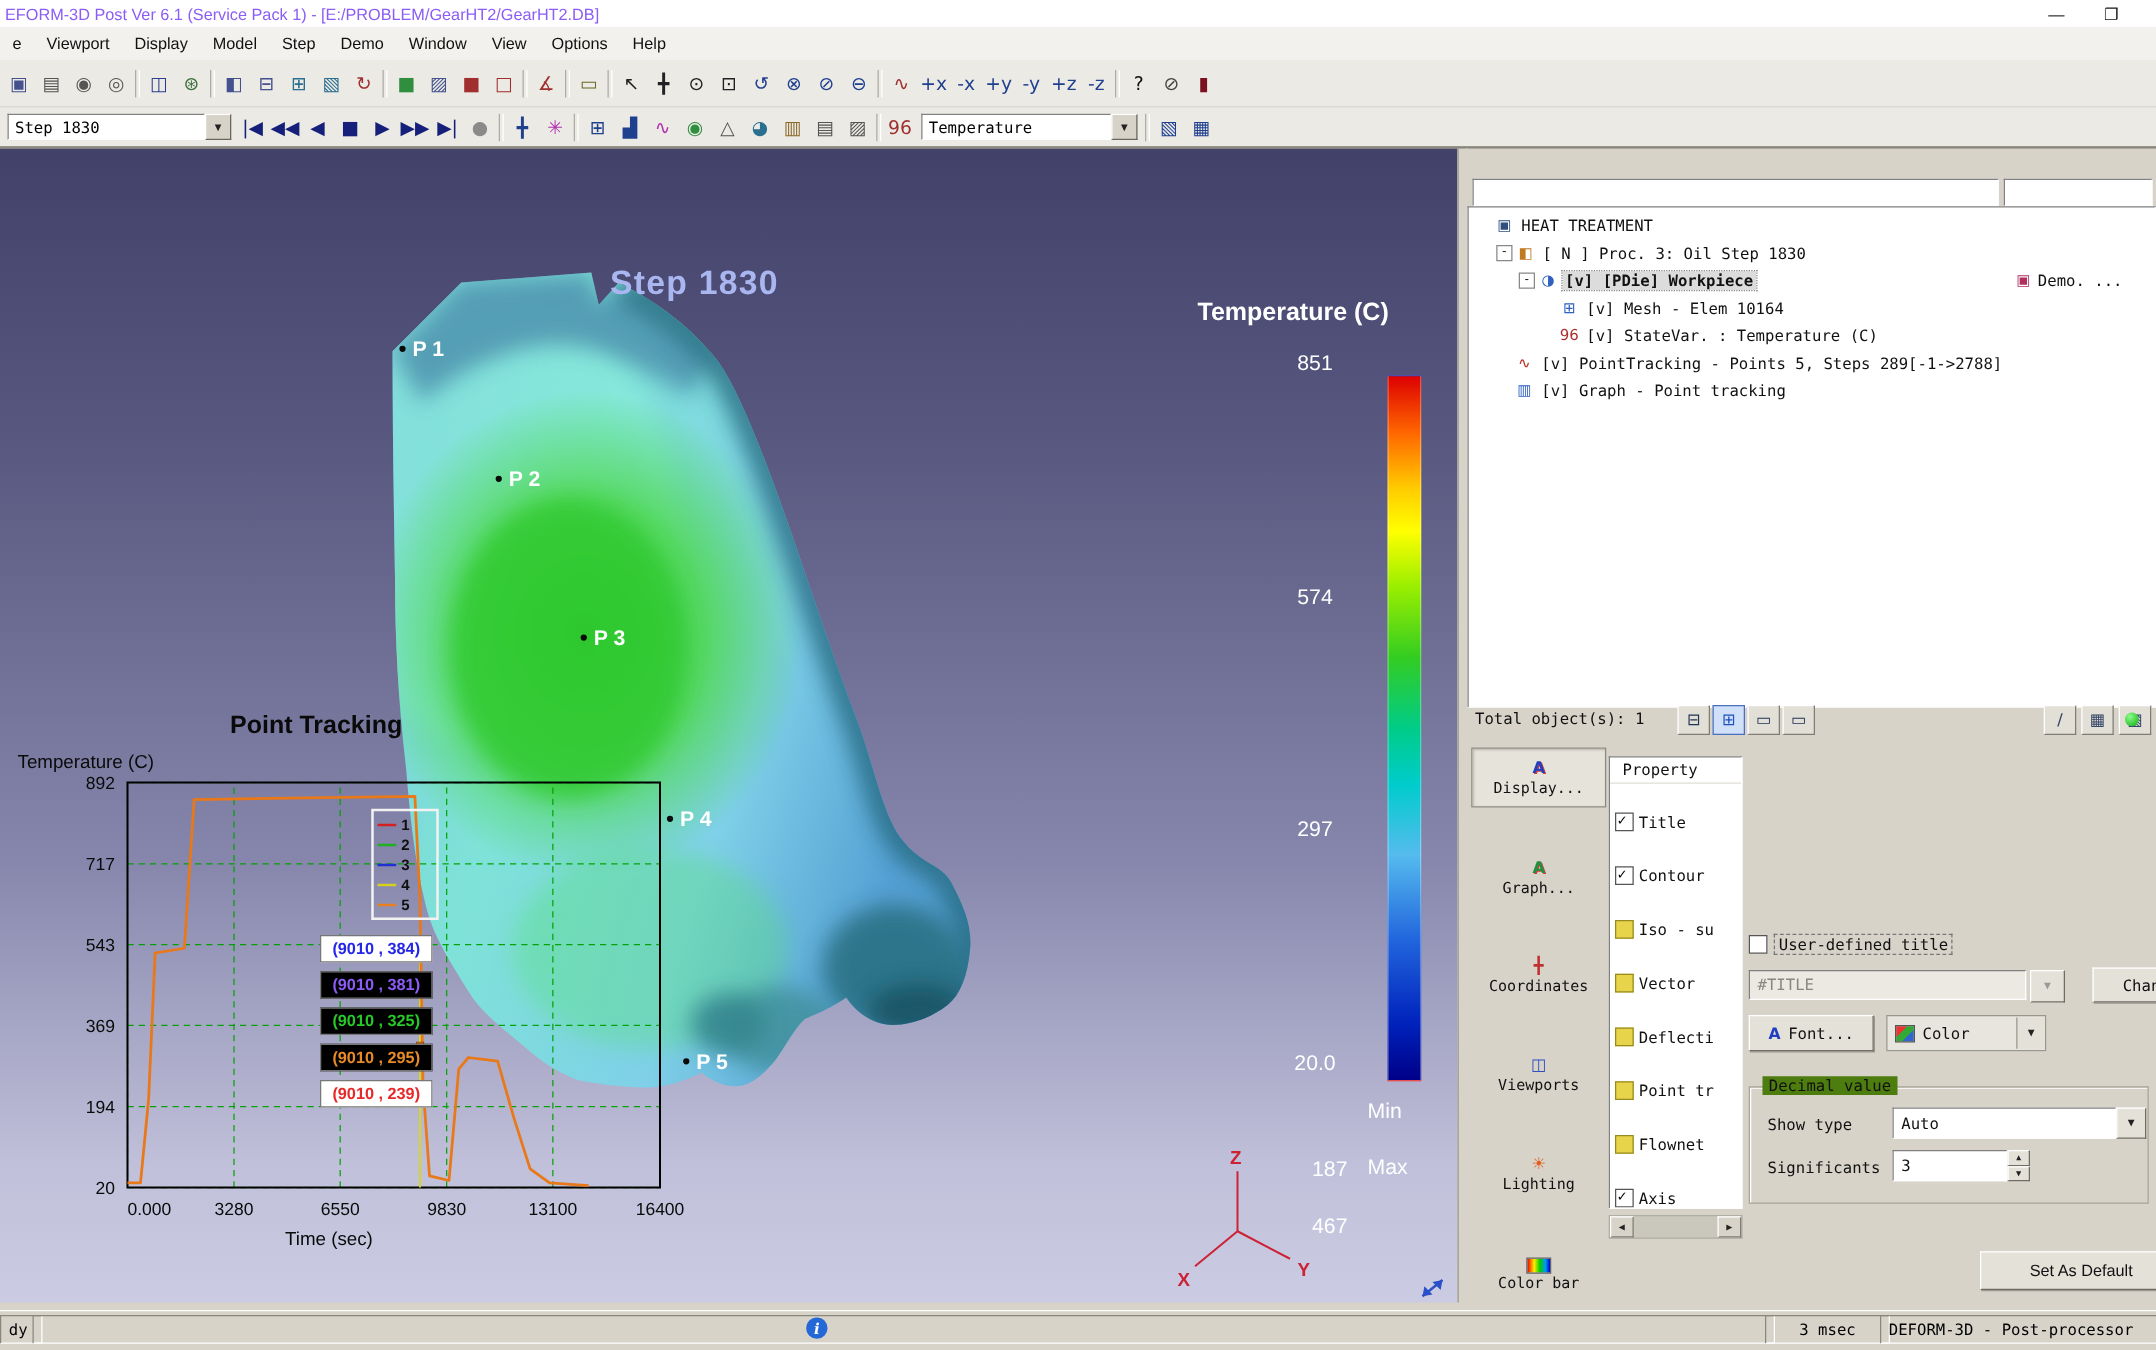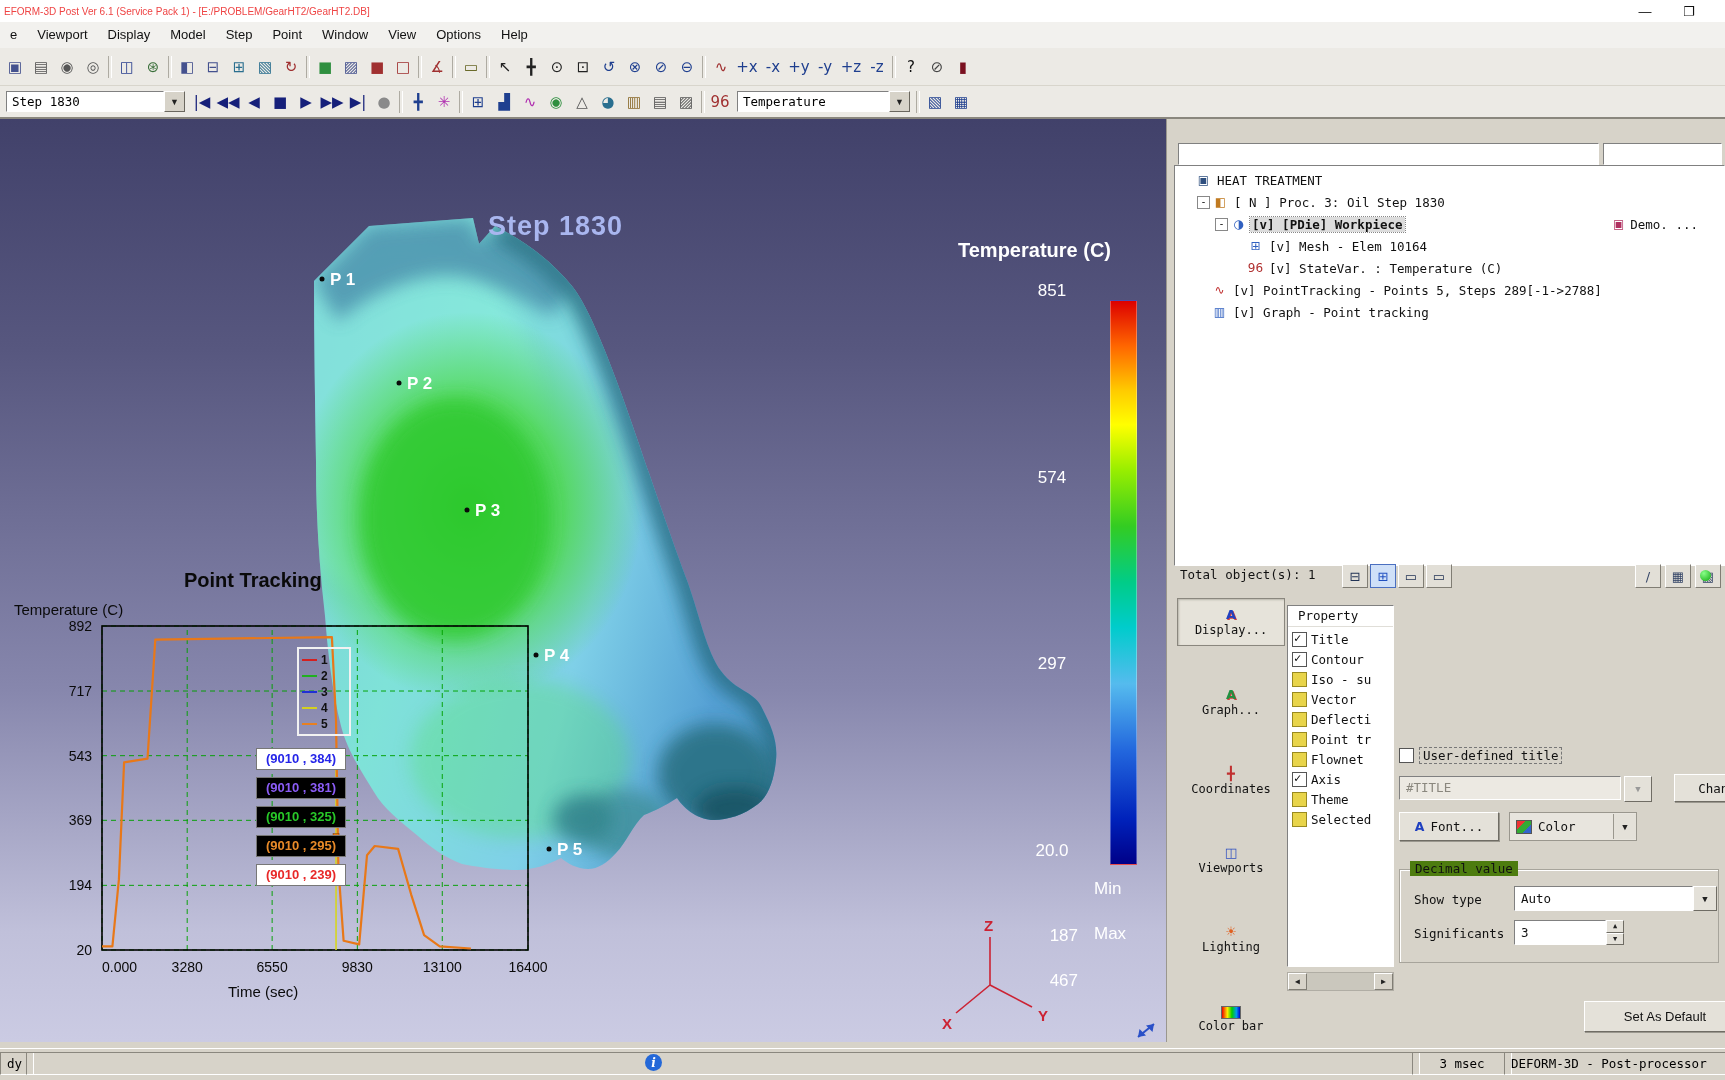--- a/index.html
+++ b/index.html
@@ -1,20 +1,20 @@
 <!DOCTYPE html>
 <html><head>
 <meta charset="utf-8">
 <style>
   html,body{margin:0;padding:0;width:1725px;height:1080px;overflow:hidden;background:#d7d3c9;font-family:"Liberation Sans",sans-serif;}
   .window{position:absolute;left:0;top:0;width:1725px;height:1080px;}
 
   
   .titlebar{position:absolute;left:0;top:0;width:1725px;height:22px;background:#ffffff;border-bottom:1px solid #e2e0da;display:flex;align-items:center;}
-  .title{flex:1;font-size:10px;color:#ef4444;padding-left:4px;white-space:nowrap;}
+  .title{flex:1;font-size:13px;color:#8b5cf6;padding-left:4px;white-space:nowrap;}
   .wbtn{width:44px;text-align:center;font-size:13px;color:#111;}
   .wbtn.max{margin-right:14px;}
 
   
   .menubar{position:absolute;left:0;top:22px;width:1725px;height:26px;background:#f2f1ee;border-bottom:1px solid #d8d5cc;display:flex;align-items:center;font-size:13px;color:#111;}
   .menu-item{padding:0 10px;line-height:26px;}
 
   
   .toolbar{position:absolute;left:0;width:1725px;background:#eceae5;display:flex;align-items:center;}
   .tb1{top:48px;height:37px;border-bottom:1px solid #d8d5cc;padding-left:2px;}
@@ -100,21 +100,21 @@
   .i-graph::before{content:"A";color:#209040;text-shadow:1px 1px 0 #d04040;}
   .i-coord::before{content:"╋";color:#c03030;}
   .i-viewports::before{content:"◫";color:#3050c0;}
   .i-lighting::before{content:"☀";color:#e06020;}
   .i-colorbar{width:18px;height:11px;margin-top:3px;border:1px solid #666;background:linear-gradient(90deg,#ee0000,#ffee00 30%,#00cc00 55%,#0099ee 80%,#0000cc);}
   .i-uservar::before{content:"▦";color:#b07020;}
   .i-unitconv::before{content:"⇄";color:#3050c0;}
 
   .propbox{position:absolute;left:115px;top:486px;width:105px;height:360px;background:#fff;border:1px solid;border-color:#808080 #fff #fff #808080;overflow:hidden;}
   .prop-header{height:20px;line-height:20px;padding-left:10px;border-bottom:1px solid #e0ded8;}
-  .prop-item{display:flex;align-items:flex-end;height:20px;padding-left:4px;gap:4px;white-space:nowrap;}
+  .prop-item{display:flex;align-items:flex-start;height:20px;padding-left:4px;gap:4px;white-space:nowrap;margin-top:23px;}
   .pbox{width:13px;height:13px;flex:none;position:relative;}
   .pbox[data-kind="check"]{background:#fff;border:1px solid #555;}
   .pbox[data-kind="check"]::before{content:"✓";position:absolute;left:1px;top:-2px;font-size:12px;color:#000;}
   .pbox[data-kind="yellow"]{background:#e8d44a;border:1px solid #99 8a20;border:1px solid #998a20;}
   .prop-scroll{position:absolute;left:115px;top:853px;width:105px;height:17px;background:#cac7bd;border:1px solid #b0ada4;display:flex;justify-content:space-between;}
   .sarrow{width:17px;height:15px;background:#d7d3c9;border:1px solid;border-color:#fff #807d74 #807d74 #fff;font-size:8px;display:flex;align-items:center;justify-content:center;color:#222;}
 
   .info-lines{position:absolute;left:227px;top:495px;color:#00108a;line-height:17.5px;white-space:nowrap;}
   .udt-row{position:absolute;left:227px;top:628px;display:flex;align-items:center;gap:5px;}
   .cb-empty{width:13px;height:13px;background:#fff;border:1px solid #555;flex:none;}
@@ -161,21 +161,21 @@
     <span class="wbtn max">❐</span>
   </div>
 
   <div class="menubar">
 
   <span class="menu-item">e</span>
       <span class="menu-item">Viewport</span>
       <span class="menu-item">Display</span>
       <span class="menu-item">Model</span>
       <span class="menu-item">Step</span>
-      <span class="menu-item">Point</span>
+      <span class="menu-item">Demo</span>
       <span class="menu-item">Window</span>
       <span class="menu-item">View</span>
       <span class="menu-item">Options</span>
       <span class="menu-item">Help</span>
     </div>
 
   <div class="toolbar tb1">
 
       <span class="tb-item" data-kind="i">
         <span class="g" style="color: rgb(68, 81, 142);">▣</span>

